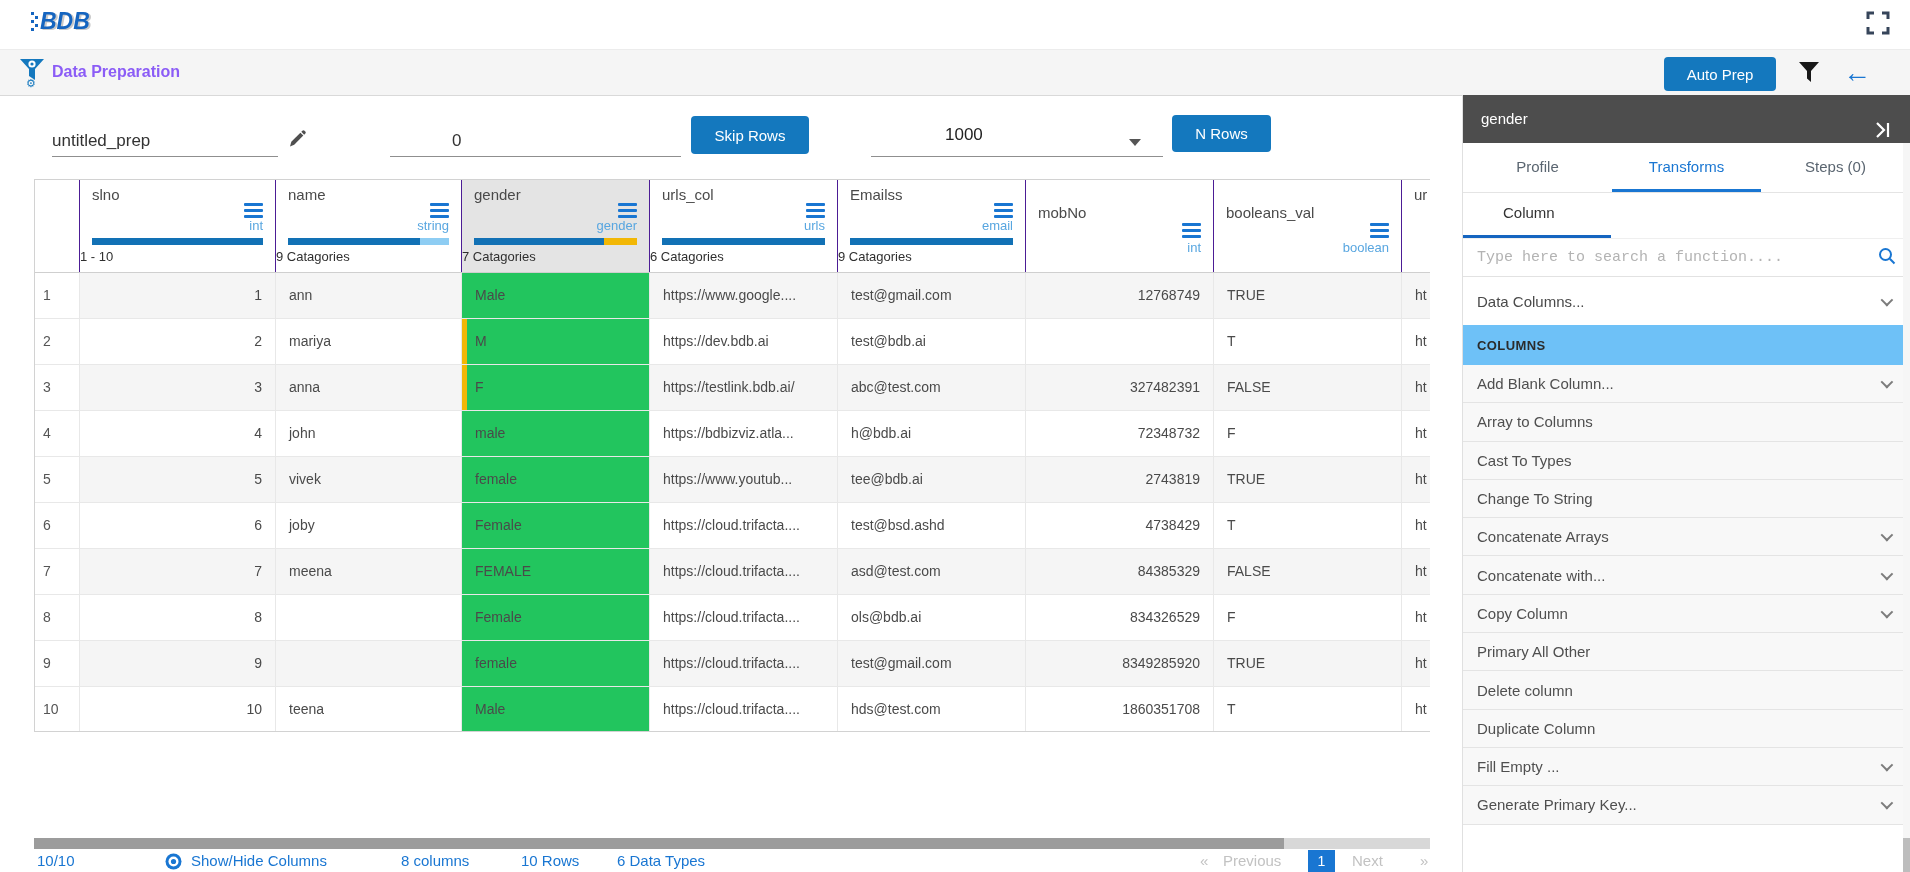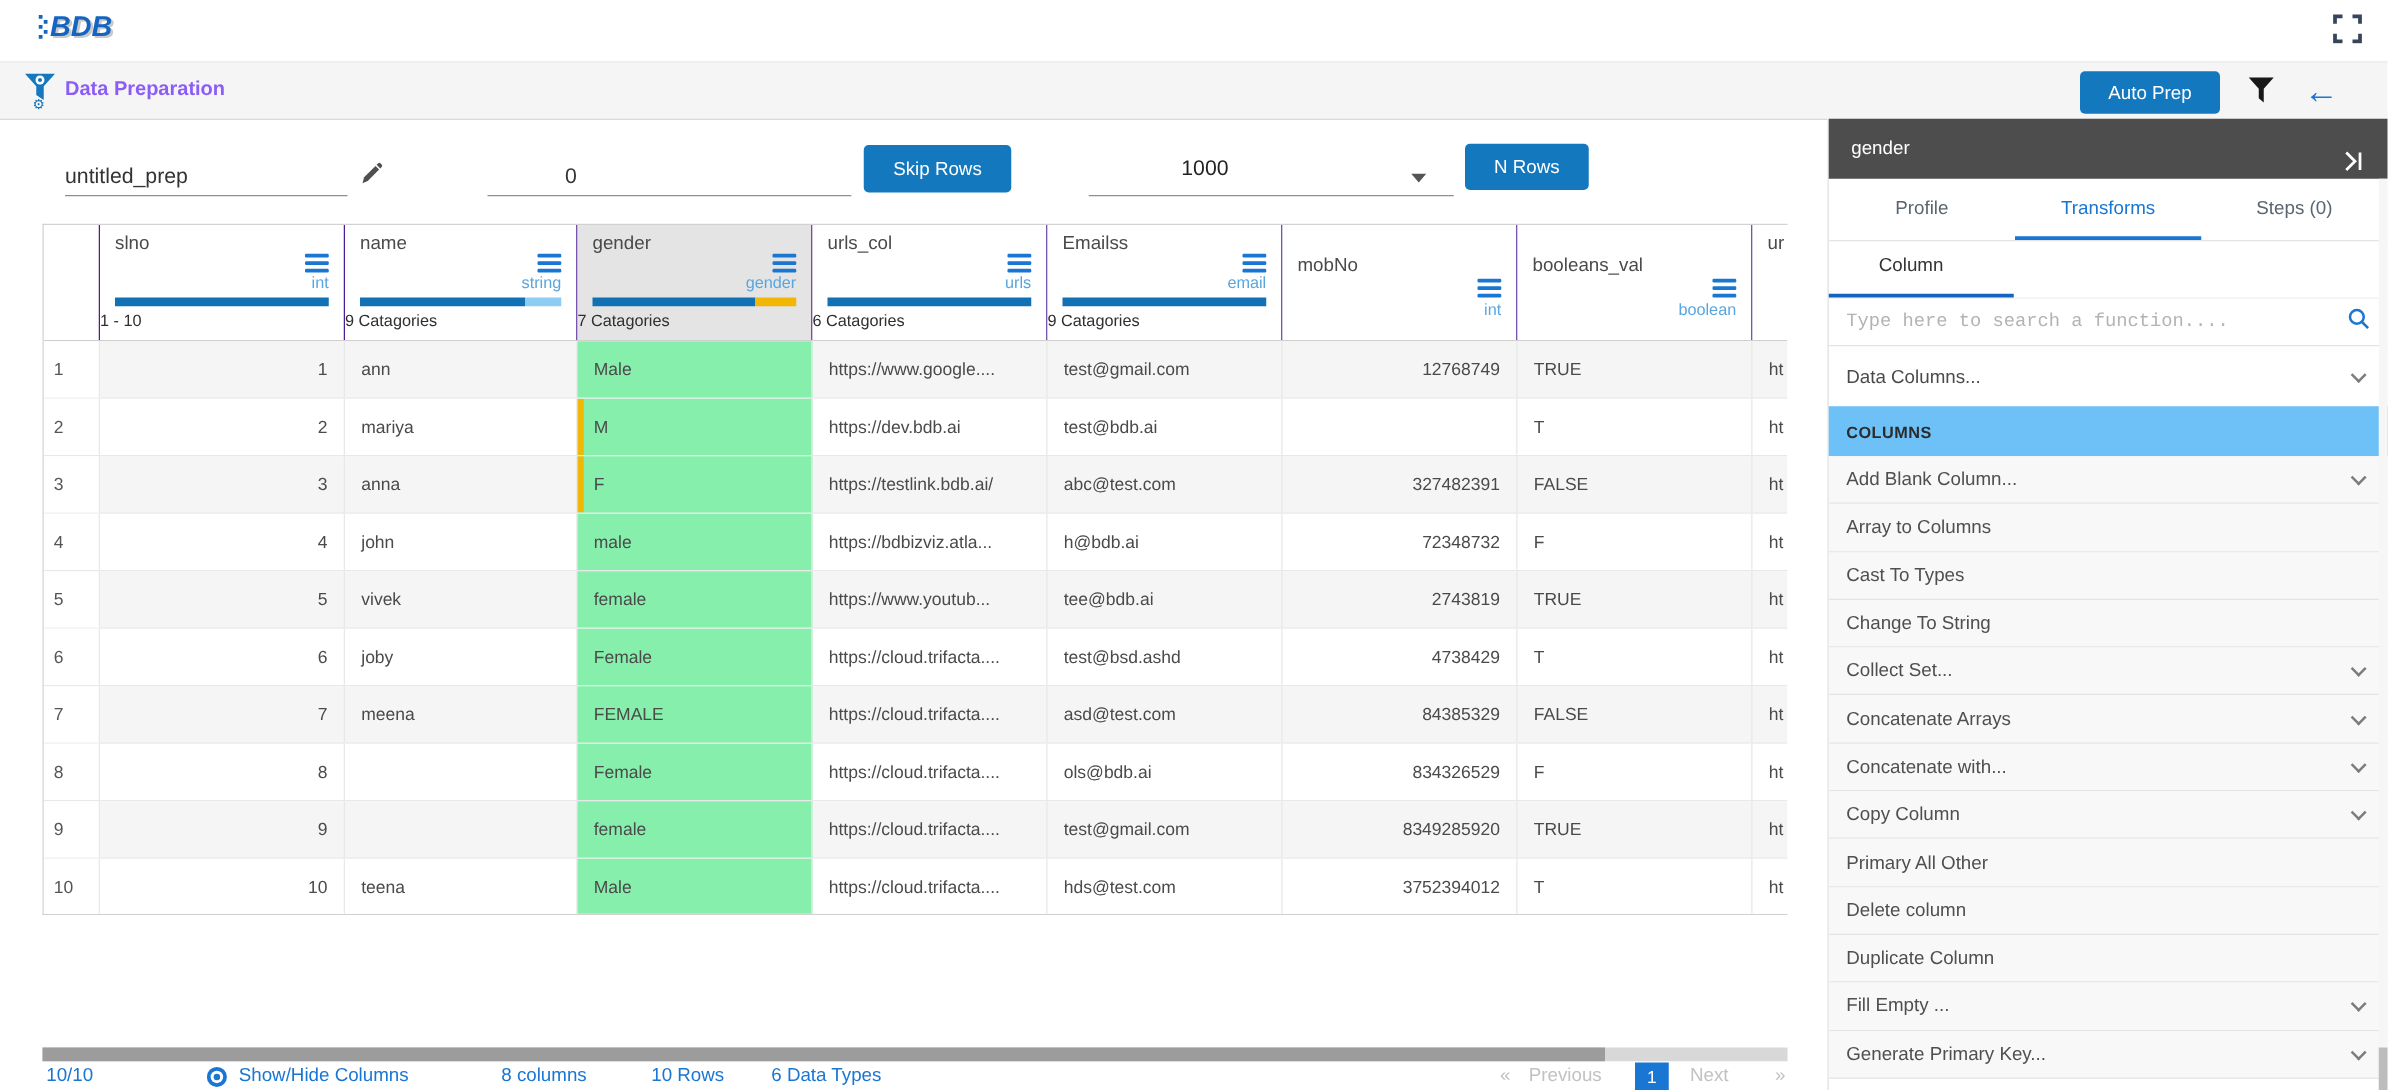--- a/index.html
+++ b/index.html
@@ -55,21 +55,21 @@
   .seg-blue { background:#1271b5; }
   .seg-light { background:#8ecdf3; }
   .seg-yellow { background:#f2b705; }
   .hc-stat { position:absolute; left:0; right:0; top:69px; text-align:left; font-size:13px; color:#2f2f2f; }
   .tr { height:46px; border-bottom:1px solid #e8e8e8; background:#fff; }
   .tr.odd { background:#f5f5f5; }
   .td { position:relative; border-right:1px solid #e8e8e8; line-height:45px; font-size:14px; color:#4a4a4a;
     padding-left:13px; white-space:nowrap; overflow:hidden; }
   .td.numcell { text-align:right; padding-right:13px; padding-left:0; }
   .td.rownum { background:#fff; color:#555; padding-left:8px; }
-  .td.gender { background:#86efac; }
+  .td.gender { background:#22c55e; }
   .flag { position:absolute; left:0; top:0; bottom:0; width:5px; background:#f2b705; }
 
   
   .hscroll { position:absolute; left:34px; top:838px; width:1396px; height:11px; background:#d8d8d8; }
   .hscroll .thumb { position:absolute; left:0; top:0; height:11px; width:1250px; background:#9c9c9c; cursor:pointer; }
   .footer { position:absolute; left:0; top:850px; width:1462px; height:22px; font-size:15px; color:#1976d2; }
   .footer span { position:absolute; white-space:nowrap; }
   .f-count { left:37px; top:2px; }
   .eye { position:absolute; left:164px; top:2px; cursor:pointer; }
   .f-show { left:191px; top:2px; cursor:pointer; }
@@ -380,21 +380,21 @@
     <div class="td">TRUE</div>
     <div class="td">ht</div>
   </div>
   <div class="tr grid-row">
     <div class="td rownum">10</div>
     <div class="td numcell">10</div>
     <div class="td">teena</div>
     <div class="td gender"><span>Male</span></div>
     <div class="td">https://cloud.trifacta....</div>
     <div class="td">hds@test.com</div>
-    <div class="td numcell">3752394012</div>
+    <div class="td numcell">1860351708</div>
     <div class="td">T</div>
     <div class="td">ht</div>
   </div>
 </div>
 
 <div class="hscroll">
   <div class="thumb"></div>
 </div>
 
 <div class="footer">
@@ -457,24 +457,20 @@
   <div class="p-item">
       <span>Array to Columns</span>
     </div>
   <div class="p-item">
       <span>Cast To Types</span>
     </div>
   <div class="p-item">
       <span>Change To String</span>
     </div>
   <div class="p-item">
-      <span>Collect Set...</span>
-      <span class="chev"></span>
-    </div>
-  <div class="p-item">
       <span>Concatenate Arrays</span>
       <span class="chev"></span>
     </div>
   <div class="p-item">
       <span>Concatenate with...</span>
       <span class="chev"></span>
     </div>
   <div class="p-item">
       <span>Copy Column</span>
       <span class="chev"></span>

